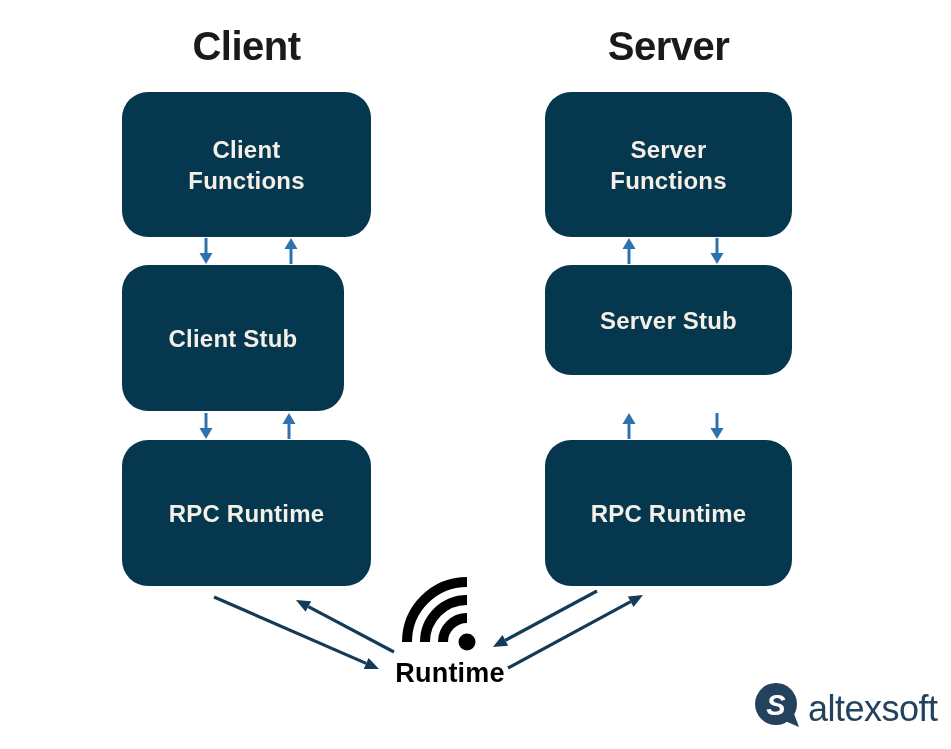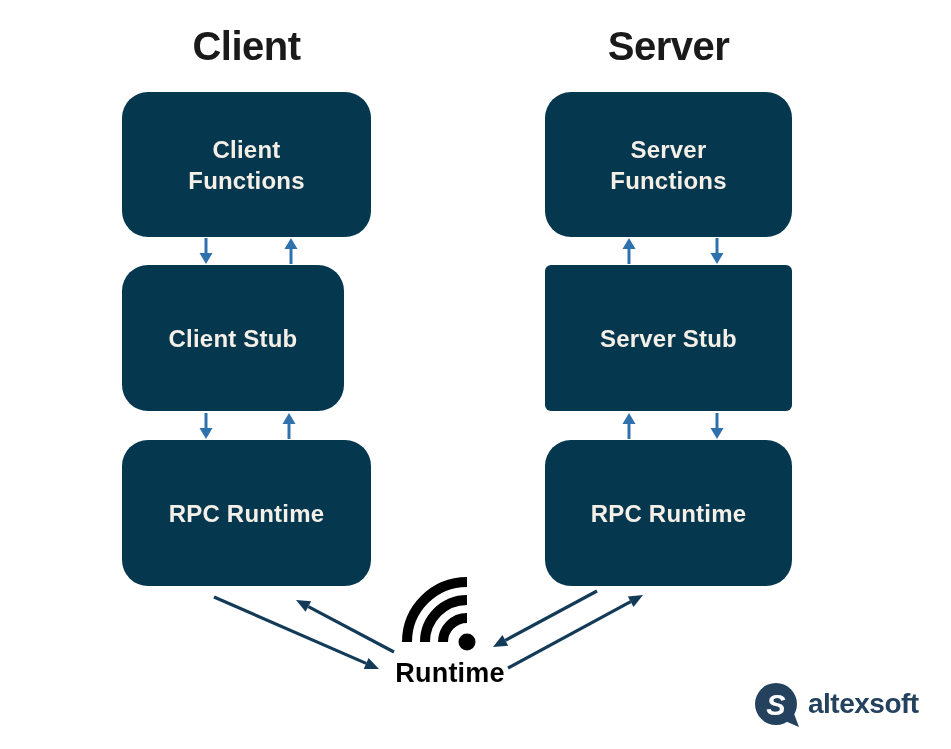--- a/index.html
+++ b/index.html
@@ -23,39 +23,39 @@
   }
   #arrow-layer{position:absolute;left:0;top:0;width:951px;height:749px;}
   #wifi{position:absolute;left:393px;top:568px;}
   .network-label{
     position:absolute;left:375px;top:658px;width:150px;text-align:center;
     font-size:27px;font-weight:700;color:var(--net-icon,#000);letter-spacing:0.2px;
   }
   .brand{position:absolute;left:753px;top:681px;display:flex;align-items:center;}
   .brand-name{
     position:absolute;left:55px;top:7px;
-    font-size:28px;font-weight:700;color:var(--brand,#24415e);letter-spacing:-0.5px;
+    font-size:36px;font-weight:400;color:var(--brand,#24415e);letter-spacing:-0.5px;
   }
 </style>
 </head>
 <body>
 
 <div id="canvas">
 
   <div class="col-title" style="left:122px;top:24px;width:249px;">Client</div>
   <div class="col-title" style="left:545px;top:24px;width:247px;">Server</div>
 
   <div class="node" style="left:122px;top:92px;width:249px;height:145px;">Client
 Functions</div>
   <div class="node" style="left:122px;top:265px;width:222px;height:146px;">Client Stub</div>
   <div class="node" style="left:122px;top:440px;width:249px;height:146px;">RPC Runtime</div>
 
   <div class="node" style="left:545px;top:92px;width:247px;height:145px;">Server
 Functions</div>
-  <div class="node" style="left:545px;top:265px;width:247px;height:146px;border-radius:6px;">Server Stub</div>
+  <div class="node" style="left:545px;top:265px;width:247px;height:110px;">Server Stub</div>
   <div class="node" style="left:545px;top:440px;width:247px;height:146px;">RPC Runtime</div>
 
   <svg id="arrow-layer" xmlns="http://www.w3.org/2000/svg">
       <g>
         <line x1="206" y1="238" x2="206" y2="253" stroke="#2E71AD" stroke-width="3"></line>
         <polygon points="199.5,253 212.5,253 206,264" fill="#2E71AD"></polygon>
       </g>
       <g>
         <line x1="291" y1="264" x2="291" y2="249" stroke="#2E71AD" stroke-width="3"></line>
         <polygon points="297.5,249 284.5,249 291,238" fill="#2E71AD"></polygon>

